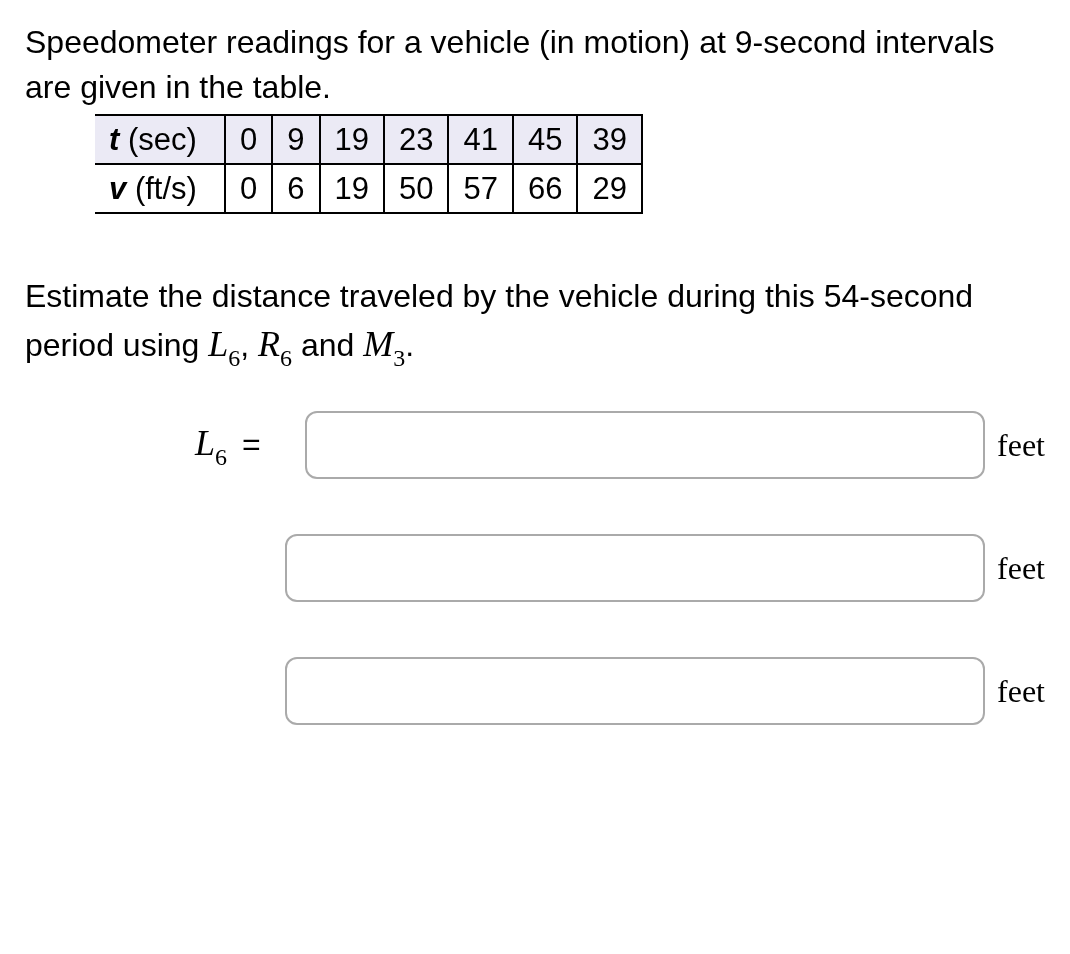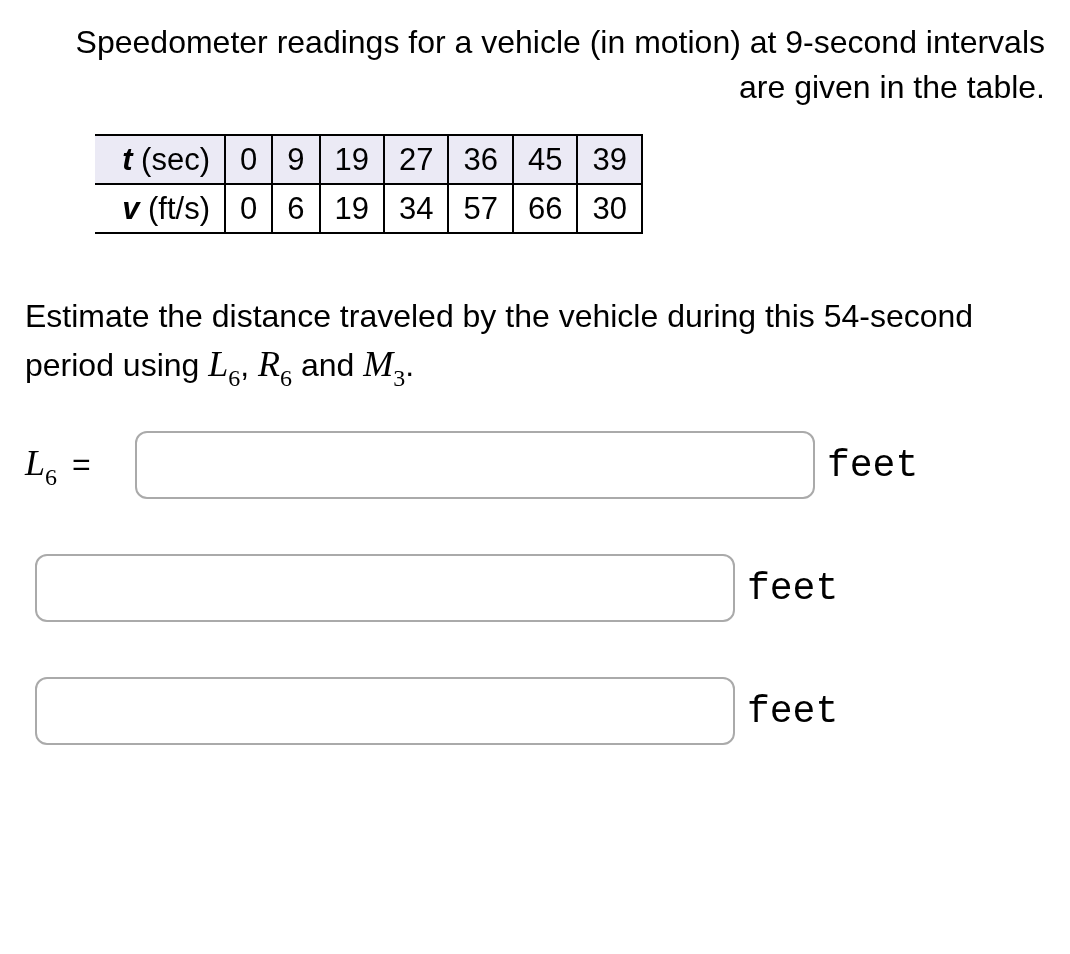--- a/index.html
+++ b/index.html
@@ -10,32 +10,31 @@
     body {
       font-family: Verdana, Geneva, sans-serif;
       font-size: 32px;
       line-height: 1.4;
       padding: 20px 25px;
       background: #fff;
       color: #000;
       width: 1070px;
     }
     .problem-text {
-      margin-bottom: 24px;
-      text-align: right;
+      margin-bottom: 4px;
     }
     .data-table {
       border-collapse: collapse;
       margin-left: 70px;
       margin-bottom: 60px;
     }
     .data-table td {
       border: 2px solid #000;
       padding: 2px 14px;
-      text-align: right;
+      text-align: left;
       font-size: 31px;
     }
     .data-table tr:first-child {
       background: #ebeaf5;
     }
     .data-table tr:first-child td:first-child {
       border-left: none;
     }
     .data-table tr:last-child td:first-child {
       border-left: none;
@@ -60,20 +59,21 @@
       font-family: "Times New Roman", Times, serif;
       font-size: 24px;
       vertical-align: sub;
       position: relative;
       top: 2px;
     }
     .answer-row {
       display: flex;
       align-items: center;
       margin-bottom: 55px;
+      justify-content: flex-end;
     }
     .answer-label {
       display: inline-block;
       min-width: 100px;
       font-family: "Times New Roman", Times, serif;
       font-size: 36px;
     }
     .answer-label .eq {
       font-family: Verdana, sans-serif;
       font-size: 32px;
@@ -85,50 +85,50 @@
       border: 2px solid #aaa;
       border-radius: 12px;
       font-size: 28px;
       padding: 0 12px;
       margin: 0 12px 0 10px;
     }
     .answer-input.wide {
       width: 700px;
     }
     .unit {
-      font-family: Liberation Mono, monospace;
-      font-size: 38px;
+      font-family: Liberation Serif, serif;
+      font-size: 32px;
     }
   </style>
 </head>
 <body>
 
 <div class="problem-text">Speedometer readings for a vehicle (in motion) at 9-second intervals are given in the table.</div>
 
 <table class="data-table">
   <tbody>
       <tr>
     <td class="row-header"><span class="var">t</span> <span>(sec)</span></td>
     <td>0</td>
     <td>9</td>
     <td>19</td>
-    <td>27</td>
-    <td>36</td>
+    <td>23</td>
+    <td>41</td>
     <td>45</td>
     <td>39</td>
   </tr>
   <tr>
     <td class="row-header"><span class="var">v</span> <span>(ft/s)</span></td>
     <td>0</td>
     <td>6</td>
     <td>19</td>
-    <td>34</td>
+    <td>50</td>
     <td>57</td>
     <td>66</td>
-    <td>30</td>
+    <td>29</td>
   </tr>
 </tbody>
   </table>
 
 <div class="question-text">
   <span>Estimate the distance traveled by the vehicle during this 54-second period using </span><span class="math-var">L</span><span class="math-sub">6</span><span>, </span><span class="math-var">R</span><span class="math-sub">6</span><span> and </span><span class="math-var">M</span><span class="math-sub">3</span><span>.</span>
 </div>
 
 <div class="answer-row">
   <span class="answer-label">

